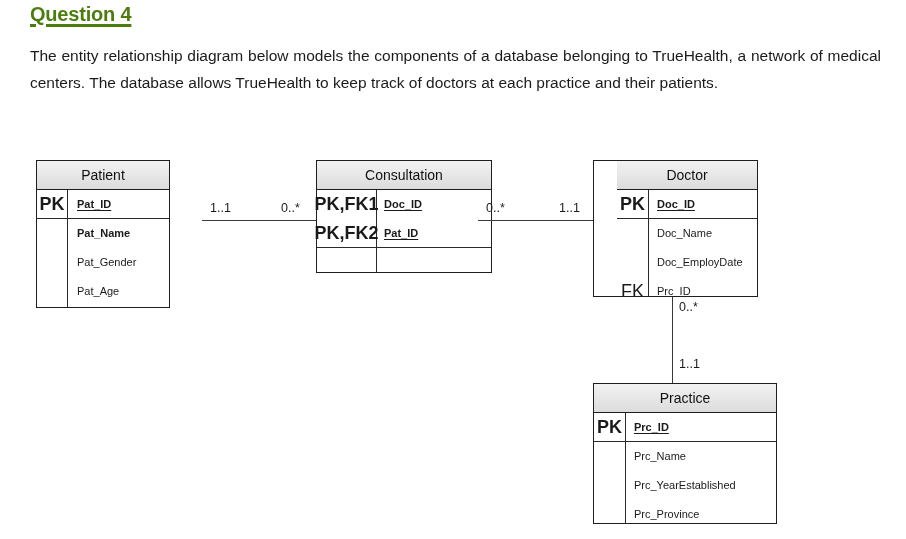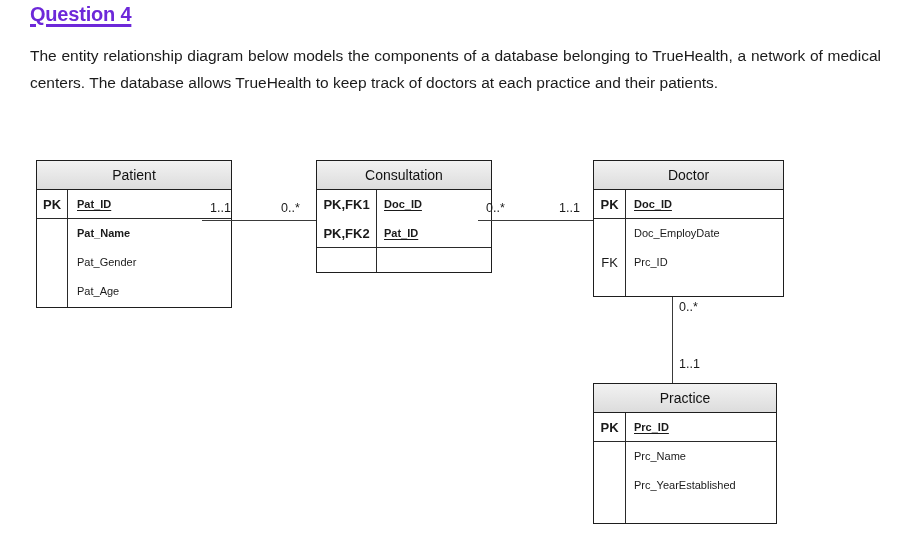--- a/index.html
+++ b/index.html
@@ -9,21 +9,21 @@
     font-family:"Liberation Sans", sans-serif;
     color:#1a1a1a;
   }
 
   
   .q-title{
     position:absolute; left:30px; top:3px;
     font-size:20px; font-weight:bold; letter-spacing:-0.2px;
     text-decoration:underline; text-underline-offset:3px;
     text-decoration-thickness:2.5px;
-    color:#6d28d9;
+    color:#4d7c0f;
   }
   .q-body{
     position:absolute; left:30px; top:42px; width:851px;
     font-size:15.5px; line-height:27px;
     text-align:justify; text-justify:inter-word;
     color:#1b1b1b;
   }
 
   
   .diagram{position:absolute; left:0; top:0; width:906px; height:539px;}
@@ -52,21 +52,21 @@
   }
   .row{
     position:relative; height:29px; line-height:29px;
     box-sizing:border-box;
     font-size:13px;
     white-space:nowrap;
   }
   .row .key{
     position:absolute; left:0; top:0; height:100%;
     display:flex; align-items:center; justify-content:center;
-    font-size:13px;
+    font-size:18px;
   }
   .row .attr{
     position:absolute; top:0; height:100%;
     display:flex; align-items:center;
     font-size:11px;
   }
   .row.pk .key, .row.pk .attr{font-weight:bold;}
   .row.pk .attr{text-decoration:underline; text-underline-offset:2px;}
   .sep{border-bottom:1.4px solid #2a2a2a;}
 
@@ -86,21 +86,21 @@
   }
 </style>
 </head>
 <body>
 
 <div class="q-title">Question 4</div>
 <div class="q-body">The entity relationship diagram below models the components of a database belonging to TrueHealth, a network of medical centers. The database allows TrueHealth to keep track of doctors at each practice and their patients.</div>
 
 <div class="diagram">
 
-  <div class="entity" style="left:36px; top:160px; width:196px; height:148px;">
+  <div class="entity" style="left:36px; top:160px; width:134px; height:148px;">
     <div class="entity-header">Patient</div>
     <div class="entity-body" style="height:117px;">
       <div class="col-divider" style="left:30px;"></div>
       <div class="row pk sep">
         <span class="key" style="width:30px;">PK</span>
         <span class="attr" style="left:40px;">Pat_ID</span>
       </div>
       <div class="row">
         <span class="key" style="width:30px;"></span>
         <span class="attr" style="left:40px;font-weight:bold;">Pat_Name</span>
@@ -124,27 +124,31 @@
         <span class="key" style="width:59px;">PK,FK1</span>
         <span class="attr" style="left:67px;">Doc_ID</span>
       </div>
       <div class="row pk sep">
         <span class="key" style="width:59px;">PK,FK2</span>
         <span class="attr" style="left:67px;">Pat_ID</span>
       </div>
     </div>
   </div>
 
-  <div class="entity" style="left:593px; top:160px; width:191px; height:137px;">
+  <div class="entity" style="left:593px; top:160px; width:165px; height:137px;padding-left:23px;">
     <div class="entity-header">Doctor</div>
     <div class="entity-body" style="height:106px;">
       <div class="col-divider" style="left:31px;"></div>
       <div class="row pk sep">
         <span class="key" style="width:31px;">PK</span>
         <span class="attr" style="left:40px;">Doc_ID</span>
+      </div>
+      <div class="row">
+        <span class="key" style="width:31px;"></span>
+        <span class="attr" style="left:40px;">Doc_Name</span>
       </div>
       <div class="row">
         <span class="key" style="width:31px;"></span>
         <span class="attr" style="left:40px;">Doc_EmployDate</span>
       </div>
       <div class="row">
         <span class="key" style="width:31px;">FK</span>
         <span class="attr" style="left:40px;">Prc_ID</span>
       </div>
     </div>
@@ -161,20 +165,21 @@
       <div class="row">
         <span class="key" style="width:31px;"></span>
         <span class="attr" style="left:40px;">Prc_Name</span>
       </div>
       <div class="row">
         <span class="key" style="width:31px;"></span>
         <span class="attr" style="left:40px;">Prc_YearEstablished</span>
       </div>
       <div class="row">
         <span class="key" style="width:31px;"></span>
+        <span class="attr" style="left:40px;">Prc_Province</span>
       </div>
     </div>
   </div>
 
   <div class="hline" style="left:202px; top:220px; width:114px;"></div>
   <div class="card" style="left:210px; top:201px;">1..1</div>
   <div class="card" style="left:281px; top:201px;">0..*</div>
 
   <div class="hline" style="left:478px; top:220px; width:115px;"></div>
   <div class="card" style="left:486px; top:201px;">0..*</div>

